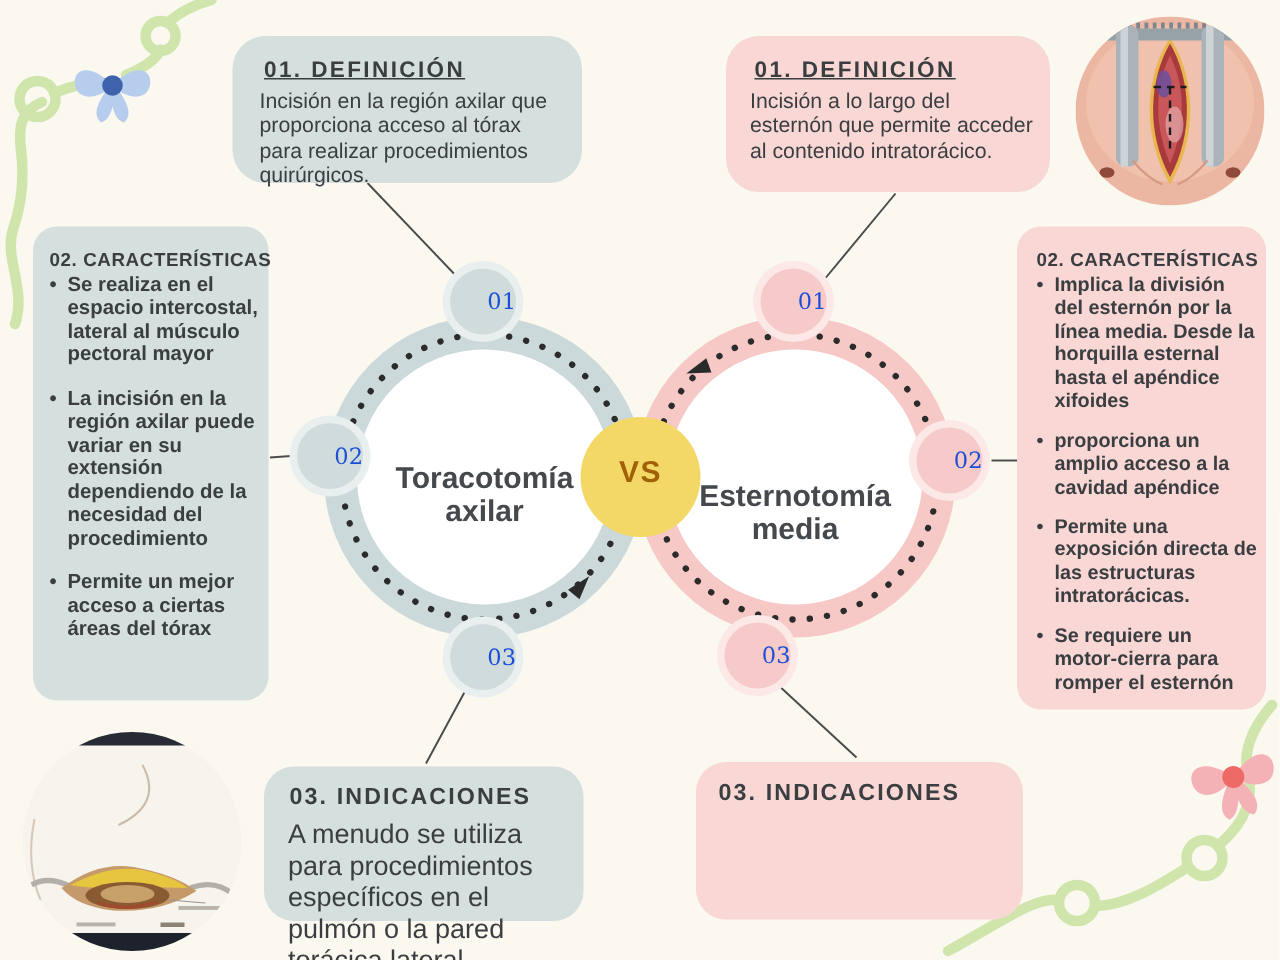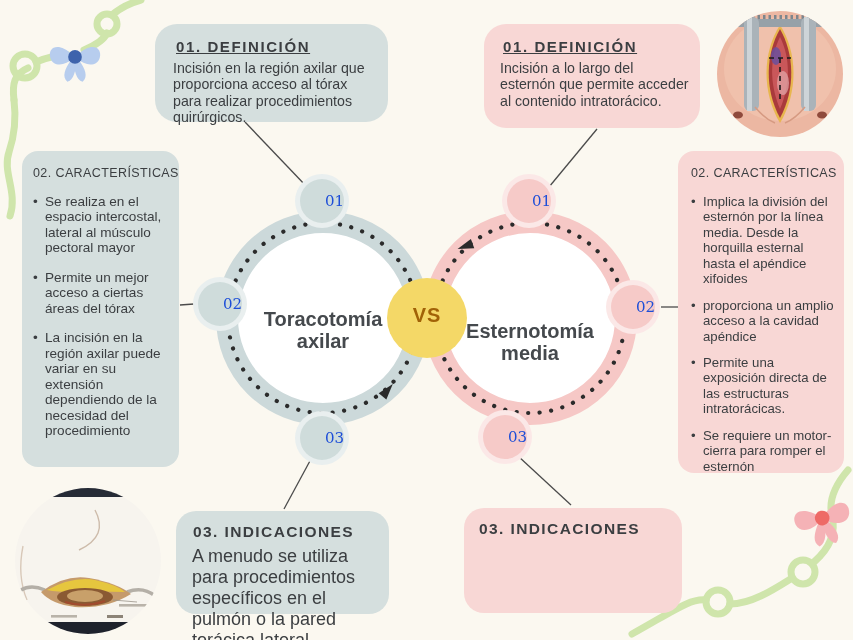--- a/index.html
+++ b/index.html
@@ -10,25 +10,25 @@
     overflow:hidden;
     font-family:"Liberation Sans", sans-serif;
     color:#3b3e41;
   }
   svg{display:block;}
   .layer{position:absolute;left:0;top:0;}
   .box{position:absolute;box-sizing:border-box;color:#3b3e41;}
   .graybg{background:#d5dfde;}
   .pinkbg{background:#f8d7d5;}
   .h-def{font-size:15px;font-weight:bold;letter-spacing:1.6px;margin:2px 0 5px 3px;white-space:nowrap;text-decoration:underline;}
-  .h-char{font-size:12.5px;font-weight:normal;letter-spacing:0.4px;margin:0 0 14px 1px;white-space:nowrap;}
+  .h-char{font-size:12.5px;font-weight:bold;letter-spacing:0.4px;margin:0 0 2px 1px;white-space:nowrap;}
   .h-ind{font-size:15.5px;font-weight:bold;letter-spacing:1.4px;margin:1px 0 5px 1px;white-space:nowrap;}
   .b-def{font-size:14.2px;line-height:1.15;}
   .b-ind{font-size:18px;line-height:1.16;}
-  ul.bullets{list-style:none;margin:0;padding:0;}
+  ul.bullets{list-style:none;margin:0;padding:0;font-weight:bold;}
   ul.bullets li{position:relative;padding-left:13px;}
   ul.bullets li::before{content:"\2022";position:absolute;left:1px;top:0;}
   .bullets-l li{font-size:13.6px;line-height:1.14;margin-bottom:14px;}
   .bullets-r li{font-size:13.2px;line-height:1.17;margin-bottom:11px;}
   .node-num{
     position:absolute;width:44px;height:44px;line-height:44px;text-align:right;
     transform:translate(-50%,-50%);
     font-family:"DejaVu Serif", serif;font-size:15px;color:#1d4ed8;
   }
   .circle-title{
@@ -148,22 +148,22 @@
 
   <div class="box pinkbg" style="left:484px;top:24px;width:216px;height:104px;border-radius:22px;padding:12px 10px 10px 16px;">
     <div class="h-def">01. DEFINICIÓN</div>
     <div class="b-def">Incisión a lo largo del esternón que permite acceder al contenido intratorácico.</div>
   </div>
 
   <div class="box graybg" style="left:22px;top:151px;width:157px;height:316px;border-radius:16px;padding:15px 7px 10px 10px;">
     <div class="h-char">02. CARACTERÍSTICAS</div>
     <ul class="bullets bullets-l">
       <li>Se realiza en el espacio intercostal, lateral al músculo pectoral mayor</li>
+      <li>La incisión en la región axilar puede variar en su extensión dependiendo de la necesidad del procedimiento</li>
       <li>Permite un mejor acceso a ciertas áreas del tórax</li>
-      <li>La incisión en la región axilar puede variar en su extensión dependiendo de la necesidad del procedimiento</li>
     </ul>
   </div>
 
   <div class="box pinkbg" style="left:678px;top:151px;width:166px;height:322px;border-radius:16px;padding:15px 6px 10px 12px;">
     <div class="h-char">02. CARACTERÍSTICAS</div>
     <ul class="bullets bullets-r">
       <li>Implica la división del esternón por la línea media.  Desde la horquilla esternal hasta el apéndice xifoides</li>
       <li>proporciona un amplio acceso a la cavidad apéndice</li>
       <li>Permite una exposición directa de las estructuras intratorácicas.</li>
       <li>Se requiere un motor-cierra para romper el esternón</li>

